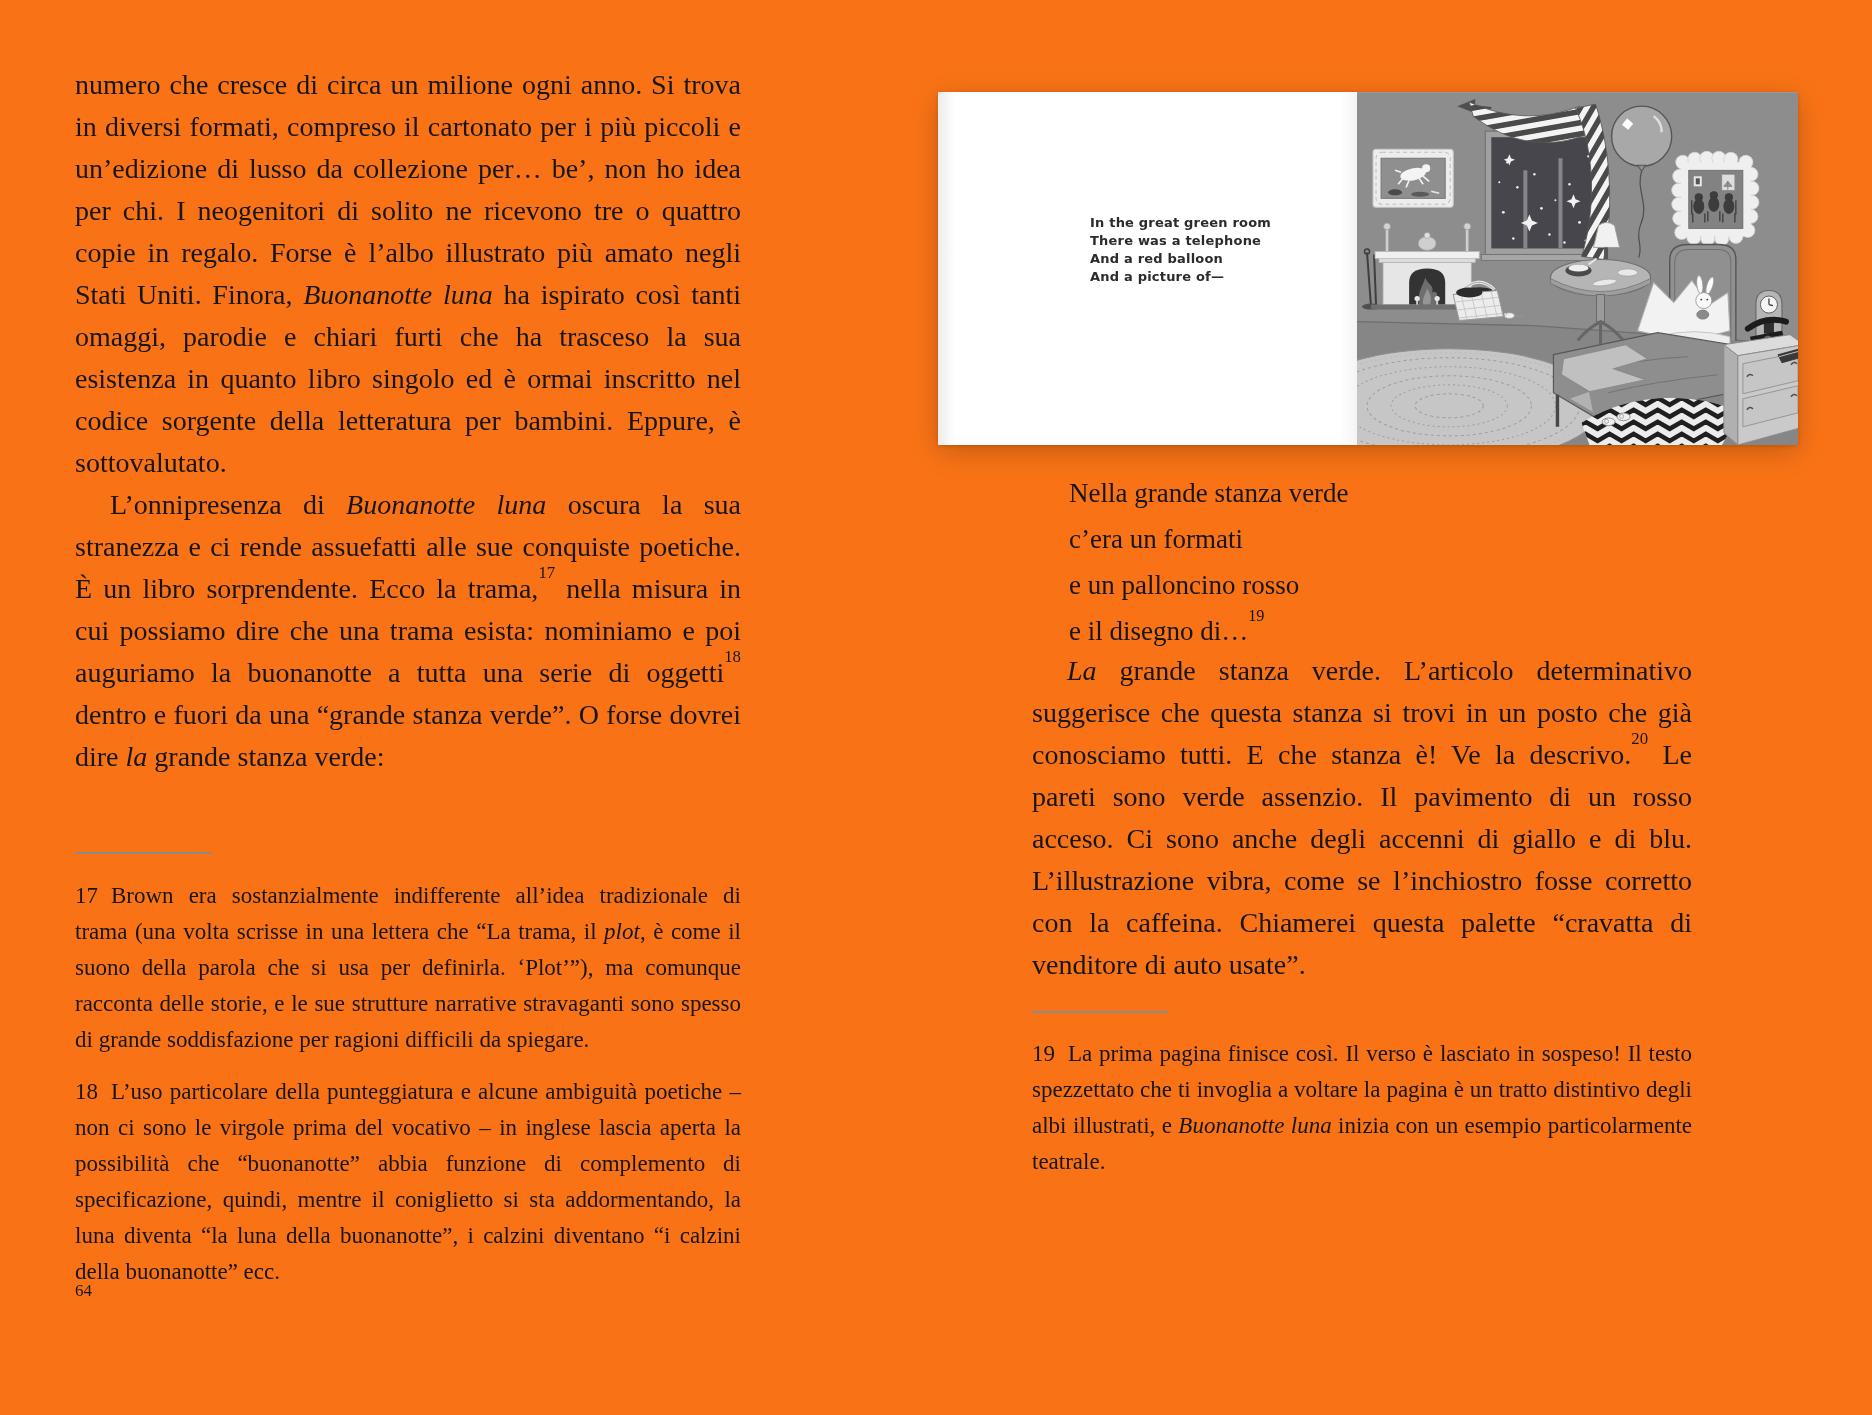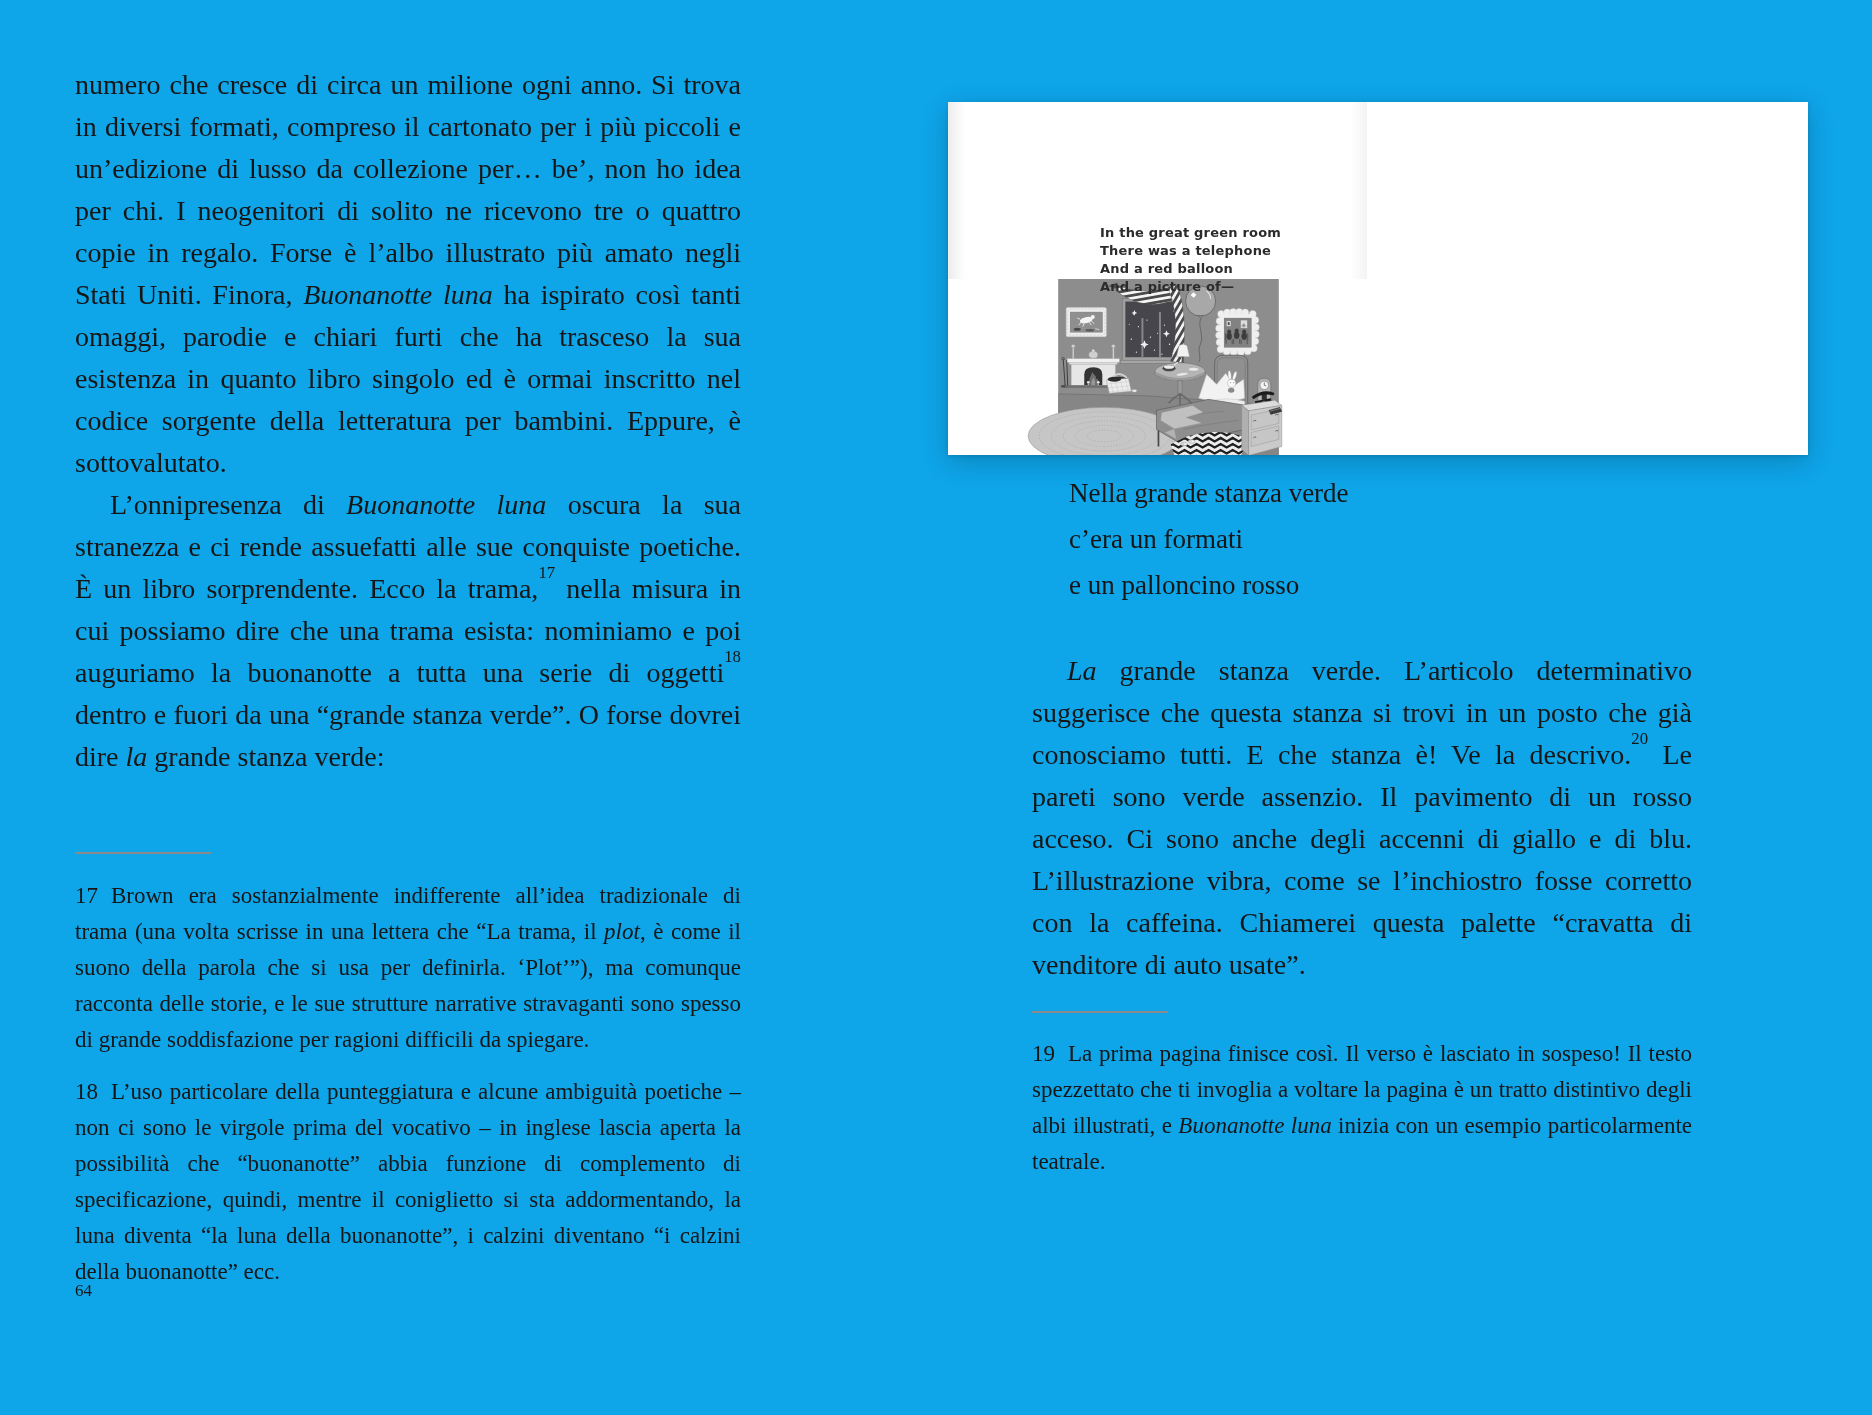--- a/index.html
+++ b/index.html
@@ -1,16 +1,16 @@
 <!DOCTYPE html>
 <html><head>
 <meta charset="utf-8">
 <style>
   html,body{margin:0;padding:0;background:#ffffff;}
-  .canvas{position:relative;width:1872px;height:1415px;background:#0ea5e9;overflow:hidden;
+  .canvas{position:relative;width:1872px;height:1415px;background:#f97316;overflow:hidden;
           font-family:"Liberation Serif","DejaVu Serif",serif;color:#161616;}
 
   
   .body-col{position:absolute;font-size:28px;line-height:42px;text-align:justify;}
   .body-left{left:75px;top:64px;width:666px;}
   .body-col p{margin:0;}
   .p-indent{text-indent:35px;}
   .it{font-style:italic;}
   sup{font-size:0.60em;line-height:0;position:relative;top:-0.55em;}
 
@@ -25,22 +25,22 @@
   .fn-num{margin-right:13px;}
 
   .pagenum{position:absolute;font-size:17px;}
   .pg-left{left:75px;top:1281px;}
   .pg-right{left:1032px;top:1281px;width:660px;text-align:right;}
 
   .quote{position:absolute;left:1069px;top:470px;width:560px;font-size:27px;line-height:46px;}
   .para-right{left:1032px;top:650px;width:660px;font-family:Liberation Serif, serif;}
 
   
-  .spread{position:absolute;left:938px;top:92px;width:860px;height:353px;margin:10px;background:#ffffff;
-          box-shadow:0 7px 26px rgba(0,0,0,.20),0 1px 4px rgba(0,0,0,.14);display:flex;flex-direction:column;}
+  .spread{position:absolute;left:938px;top:92px;width:860px;height:353px;margin:0;background:#ffffff;
+          box-shadow:0 7px 26px rgba(0,0,0,.20),0 1px 4px rgba(0,0,0,.14);display:flex;}
   .spread-left{position:relative;width:419px;height:100%;
                background:linear-gradient(90deg,#ececec 0,#ffffff 4%,#ffffff 96%,#f4f4f4 100%);}
   .verse{position:absolute;left:152px;top:122px;font-family:"DejaVu Sans","Liberation Sans",sans-serif;
          font-weight:700;font-size:13px;line-height:18px;letter-spacing:.2px;color:#2b2b2b;}
   .spread-right{width:441px;height:100%;}
 </style>
 </head>
 <body>
 
 <div class="canvas">
@@ -317,20 +317,21 @@
         <polygon points="420,262 442,256 446,264 424,270" fill="#3a3a3a" stroke="#222222" stroke-width="0.7"></polygon>
         <path d="M421,264 L443,258" stroke="#dddddd" stroke-width="0.8"></path>
       </g>
     </svg>
   </figure>
 
   <div class="quote">
     <div><span>Nella grande stanza verde</span></div>
     <div><span>c’era un formati</span></div>
     <div><span>e un palloncino rosso</span></div>
+    <div><span>e il disegno di…</span><sup>19</sup></div>
   </div>
 
   <div class="body-col para-right">
     <p class="p-indent"><span class="it">La</span><span> grande stanza verde. L’articolo determinativo suggerisce che questa stanza si trovi in un posto che già conosciamo tutti. E che stanza è! Ve la descrivo.</span><sup>20</sup><span> Le pareti sono verde assenzio. Il pavimento di un rosso acceso. Ci sono anche degli accenni di giallo e di blu. L’illustrazione vibra, come se l’inchiostro fosse corretto con la caffeina. Chiamerei questa palette “cravatta di venditore di auto usate”.</span></p>
   </div>
 
   <div class="fn-rule rule-right"></div>
 
   <div class="fns fns-right">
     <p class="fn"><span class="fn-num">19</span><span><span>La prima pagina finisce così. Il verso è lasciato in sospeso! Il testo spezzettato che ti invoglia a voltare la pagina è un tratto distintivo degli albi illustrati, e </span><span class="it">Buonanotte luna</span><span> inizia con un esempio particolarmente teatrale.</span></span></p>

